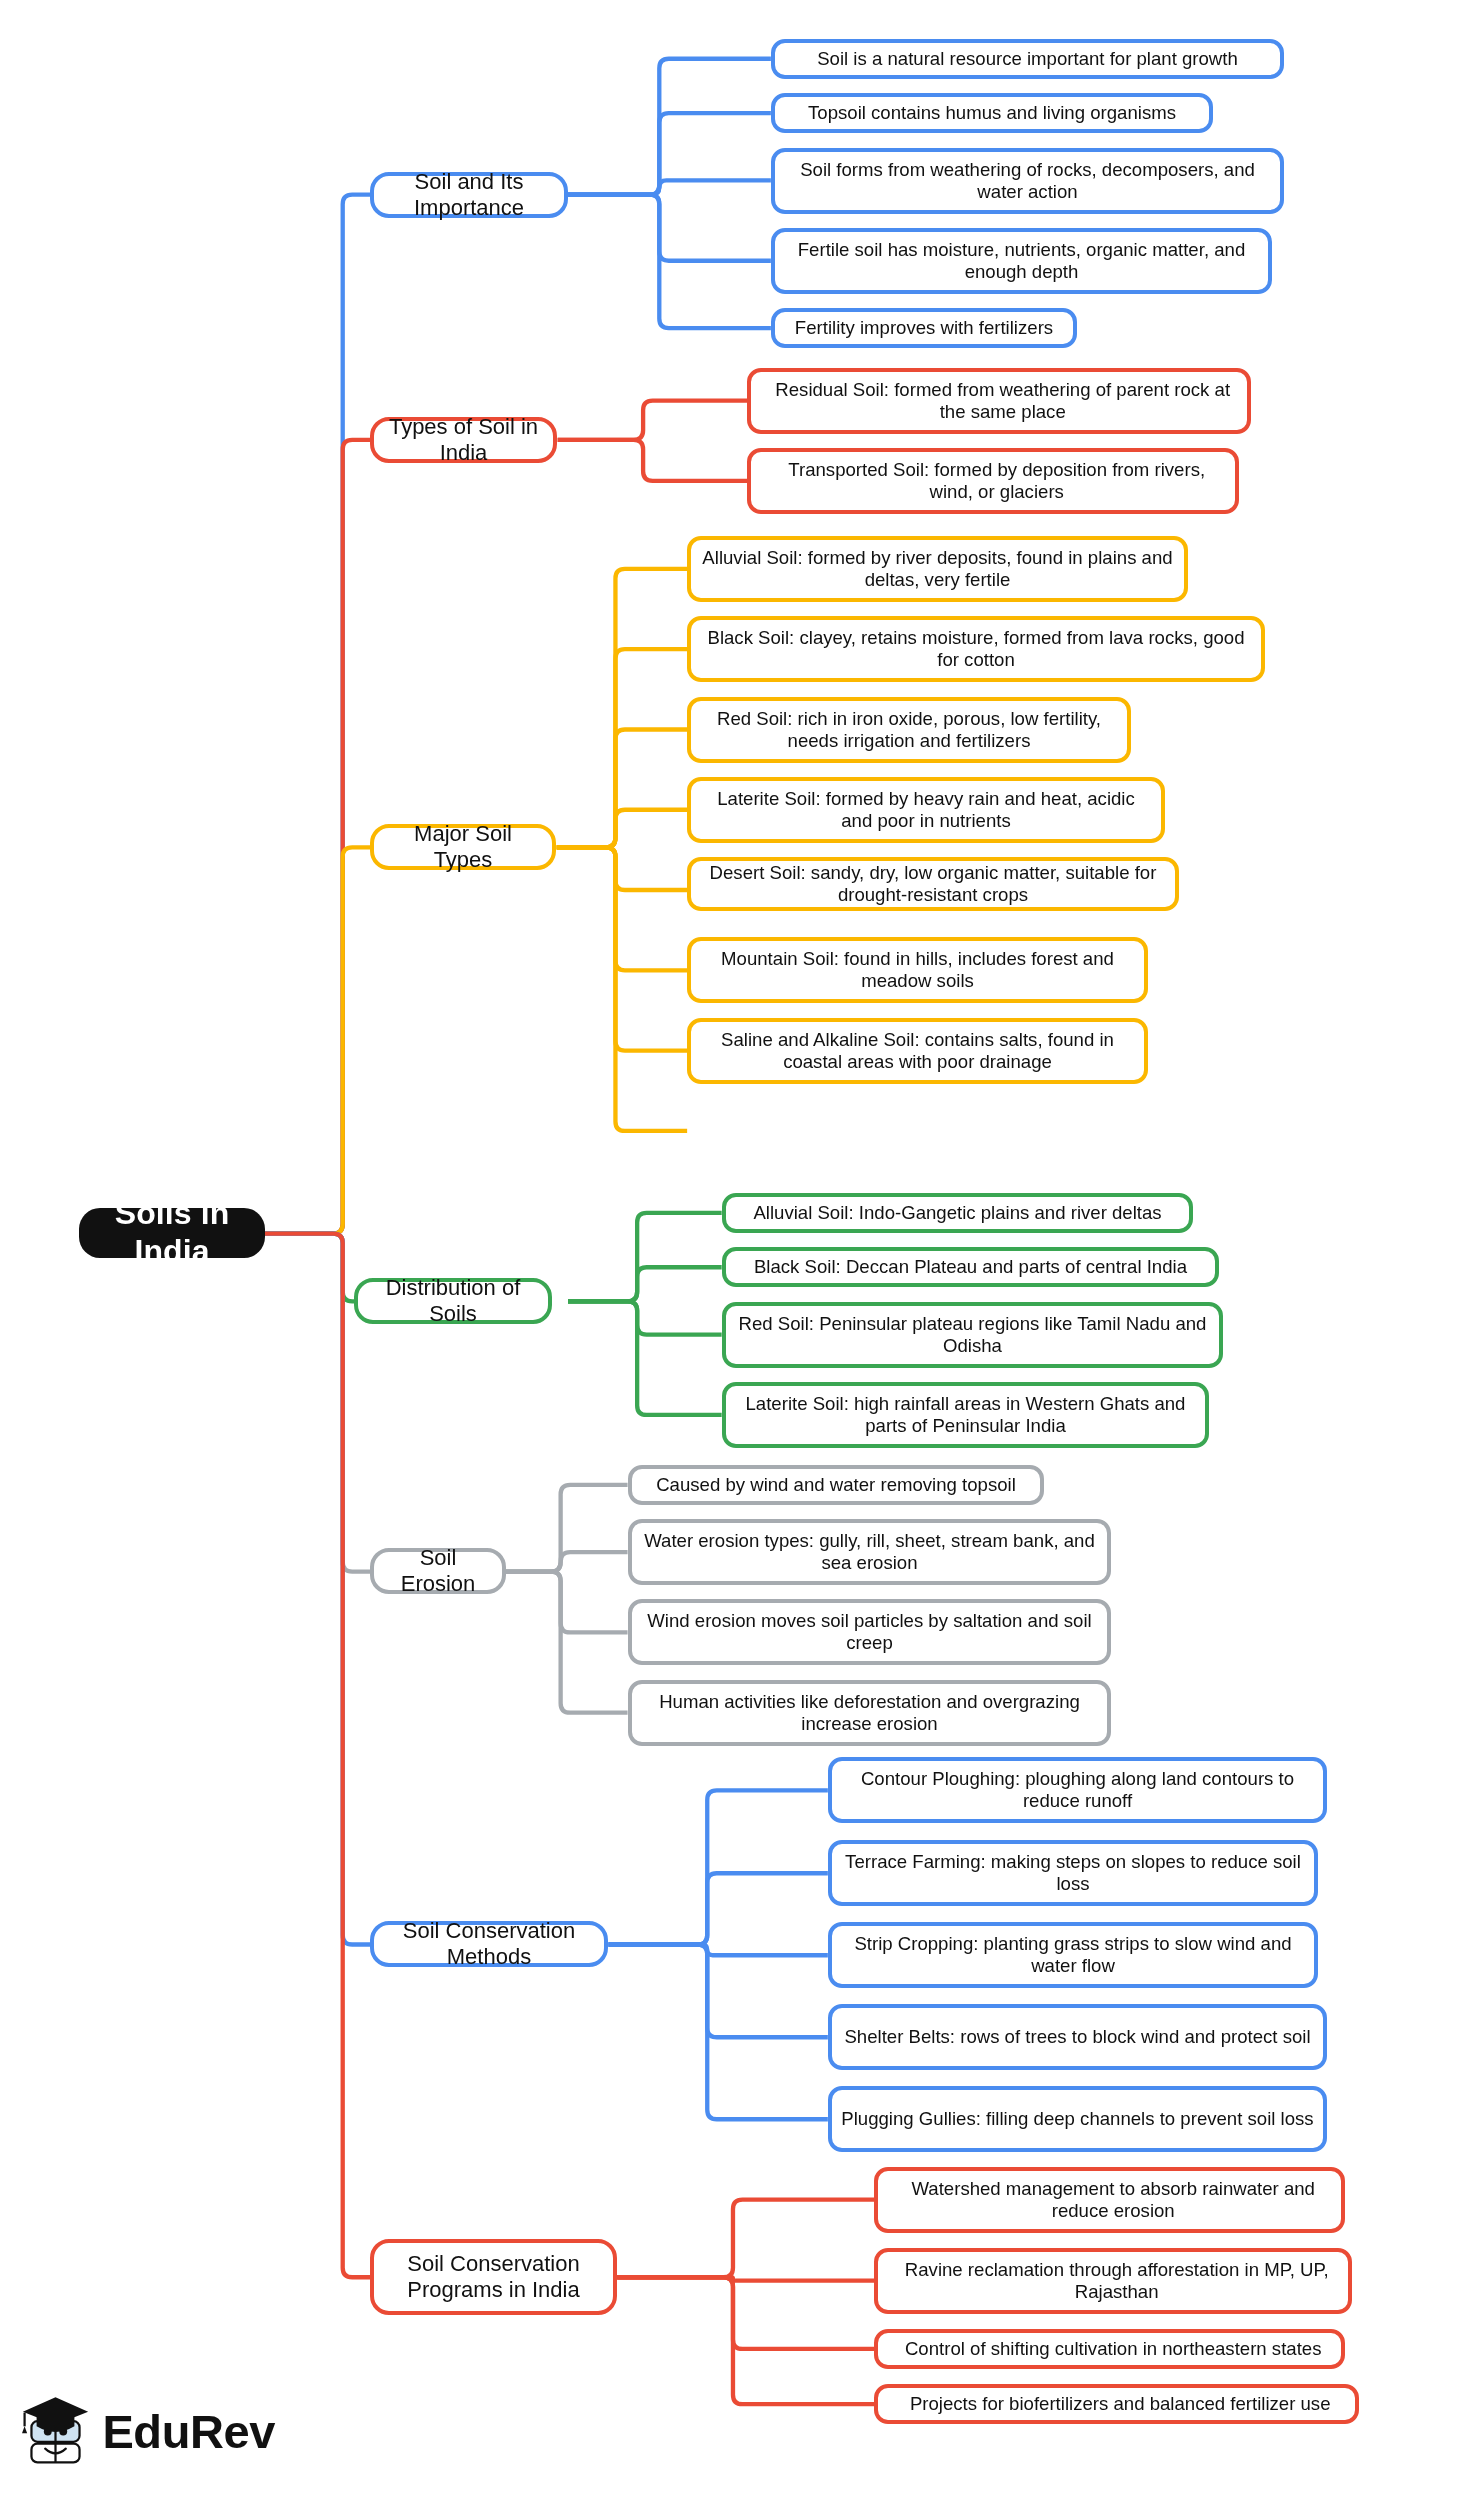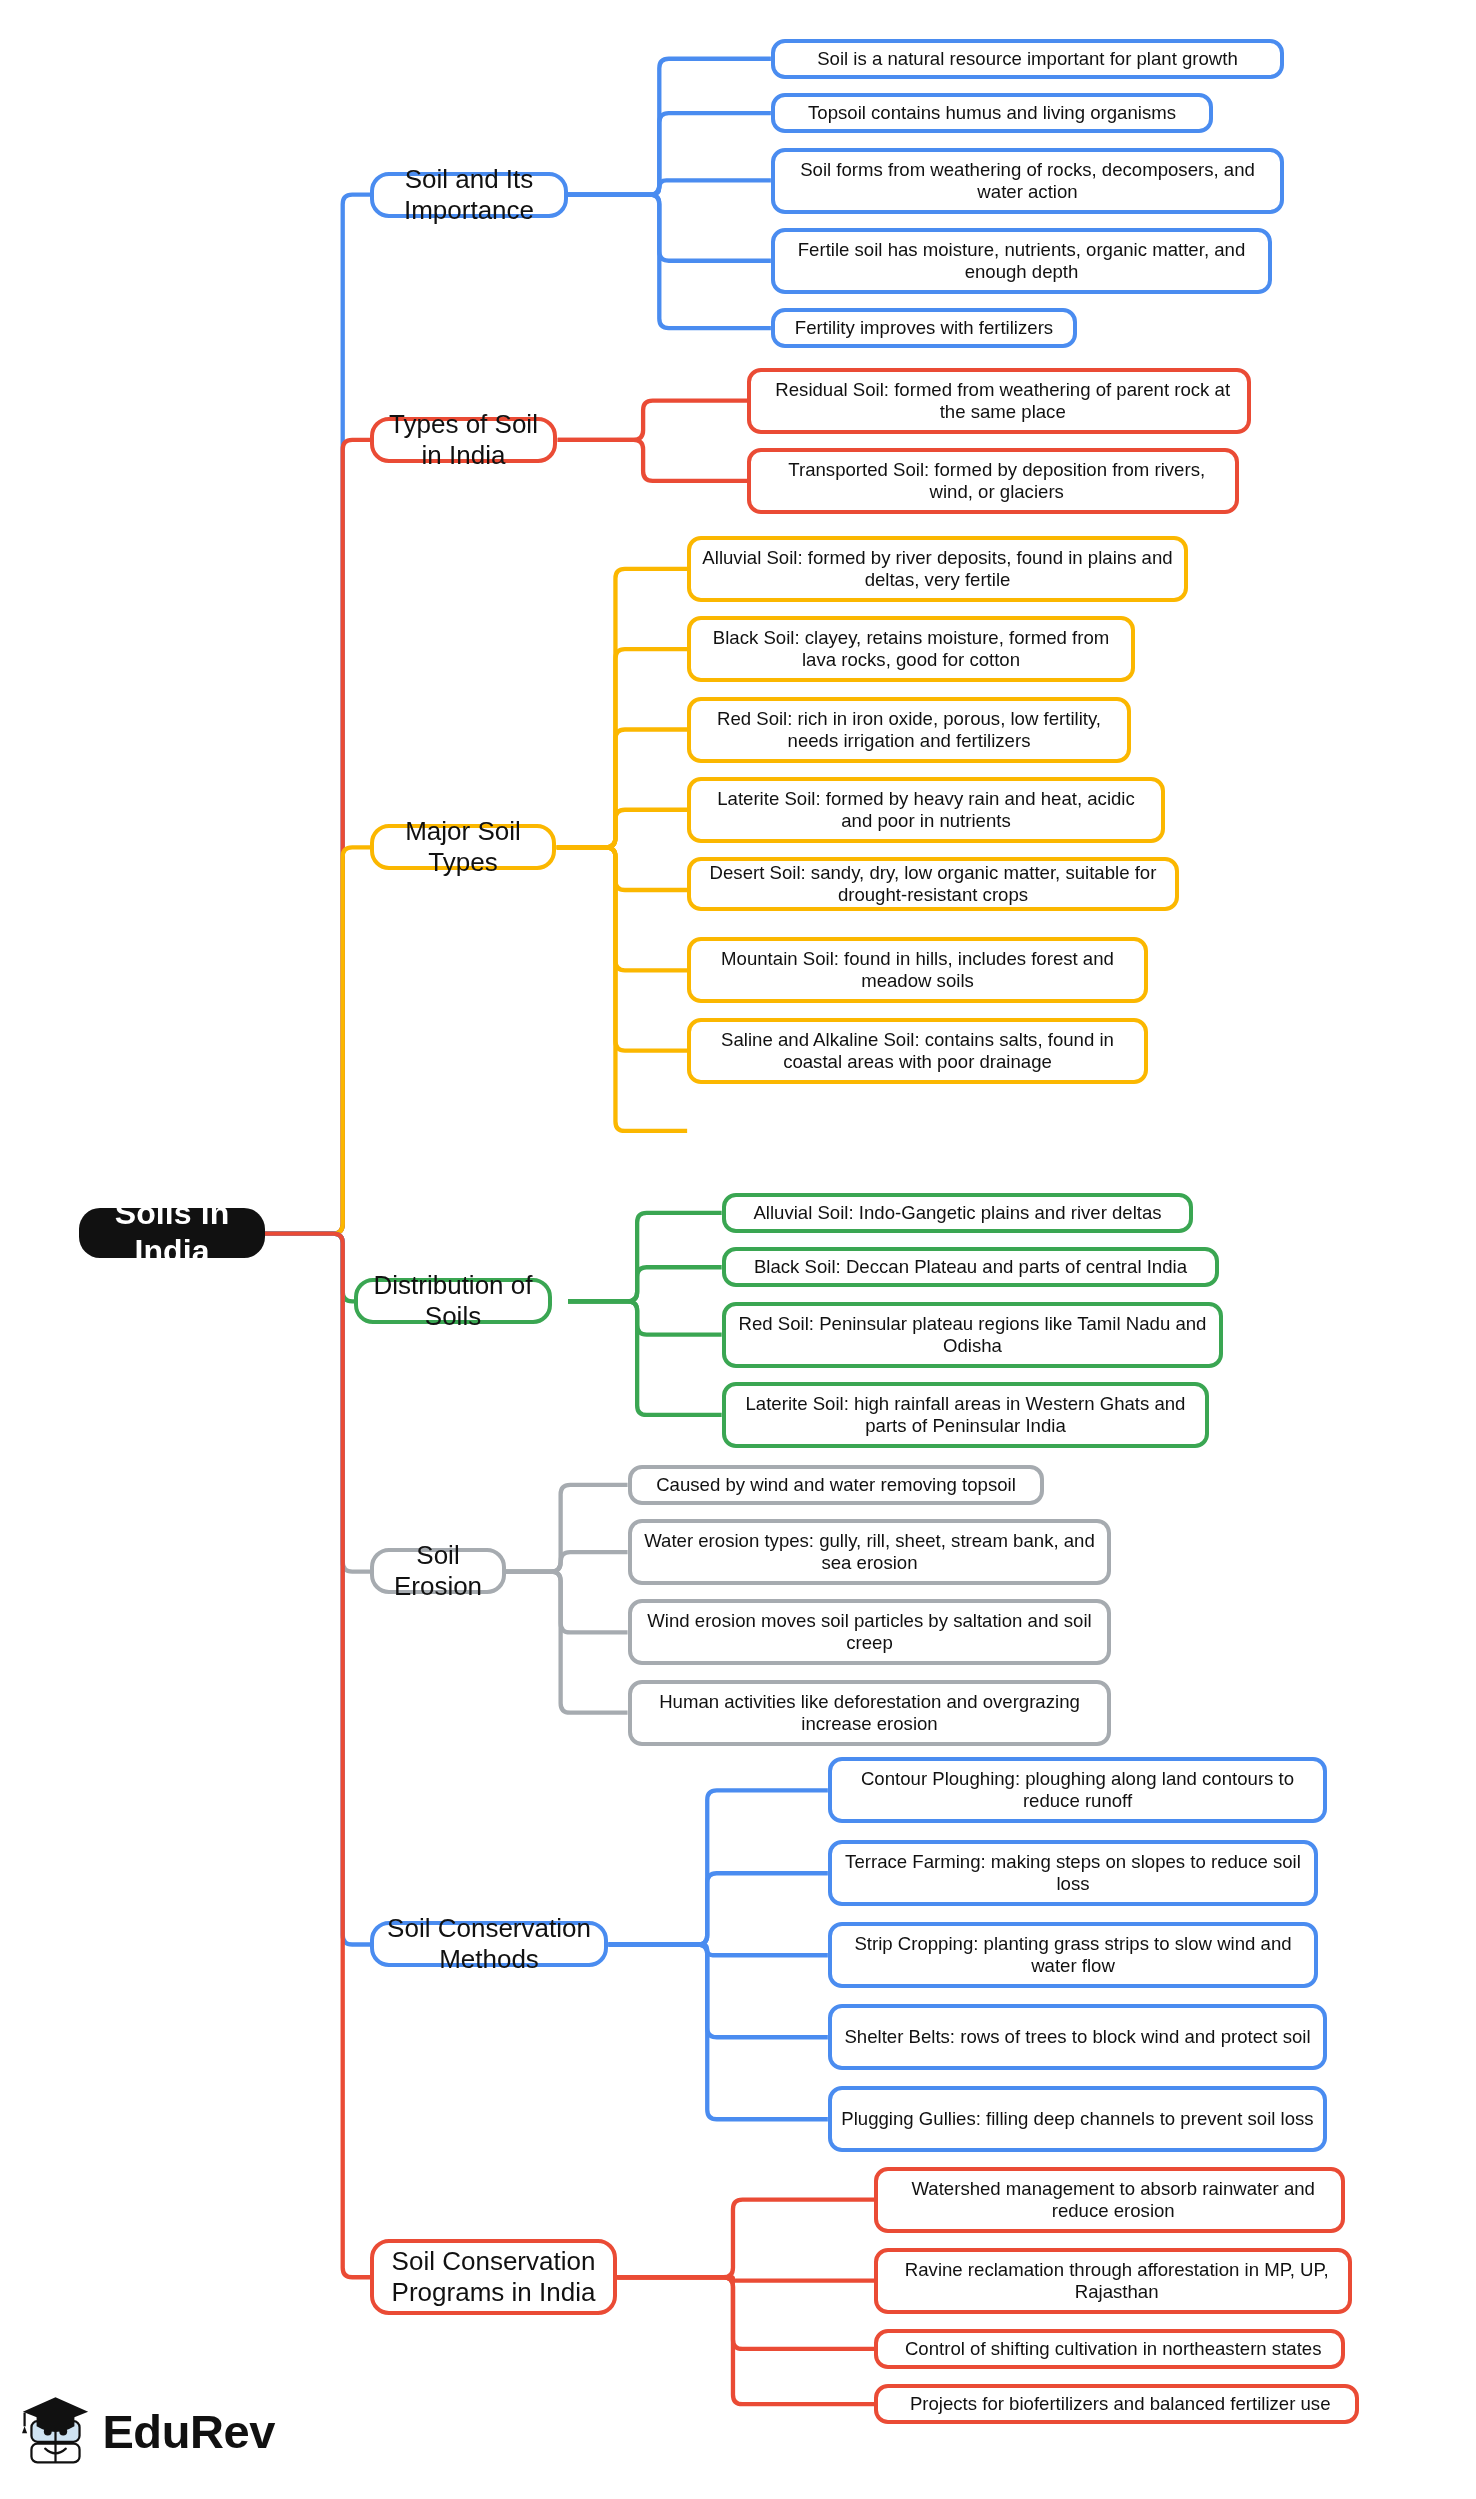--- a/index.html
+++ b/index.html
@@ -49,21 +49,21 @@
     color: #ffffff;
     font-weight: bold;
     font-size: 32px;
     letter-spacing: 0.1px;
     padding: 0 15.5px;
   }
   
   .node.branch {
     border-width: 4.3px;
     border-radius: 19px;
-    font-size: 26px;
+    font-size: 22px;
     padding: 0 12px;
   }
   
   .node.leaf {
     border-width: 4.3px;
     border-radius: 14px;
     font-size: 18.6px;
   }
   .b-blue   { border-color: #4a8cf0; }
   .b-red    { border-color: #ea4b35; padding-left: 16px; }
@@ -171,21 +171,21 @@
   <div class="node leaf b-red" style="left:747px; top:448px; width:492px; height:66px;">
     <span>Transported Soil: formed by deposition from rivers, wind, or glaciers</span>
   </div>
 
   <div class="node branch b-yellow" style="left:370px; top:824px; width:186px; height:46px;">
     <span>Major Soil Types</span>
   </div>
   <div class="node leaf b-yellow" style="left:687px; top:536px; width:501px; height:66px;">
     <span>Alluvial Soil: formed by river deposits, found in plains and deltas, very fertile</span>
   </div>
-  <div class="node leaf b-yellow" style="left:687px; top:616px; width:448px; height:66px;">
+  <div class="node leaf b-yellow" style="left:687px; top:616px; width:578px; height:66px;">
     <span>Black Soil: clayey, retains moisture, formed from lava rocks, good for cotton</span>
   </div>
   <div class="node leaf b-yellow" style="left:687px; top:697px; width:444px; height:66px;">
     <span>Red Soil: rich in iron oxide, porous, low fertility, needs irrigation and fertilizers</span>
   </div>
   <div class="node leaf b-yellow" style="left:687px; top:777px; width:478px; height:66px;">
     <span>Laterite Soil: formed by heavy rain and heat, acidic and poor in nutrients</span>
   </div>
   <div class="node leaf b-yellow" style="left:687px; top:857px; width:492px; height:54px;">
     <span>Desert Soil: sandy, dry, low organic matter, suitable for drought-resistant crops</span>

